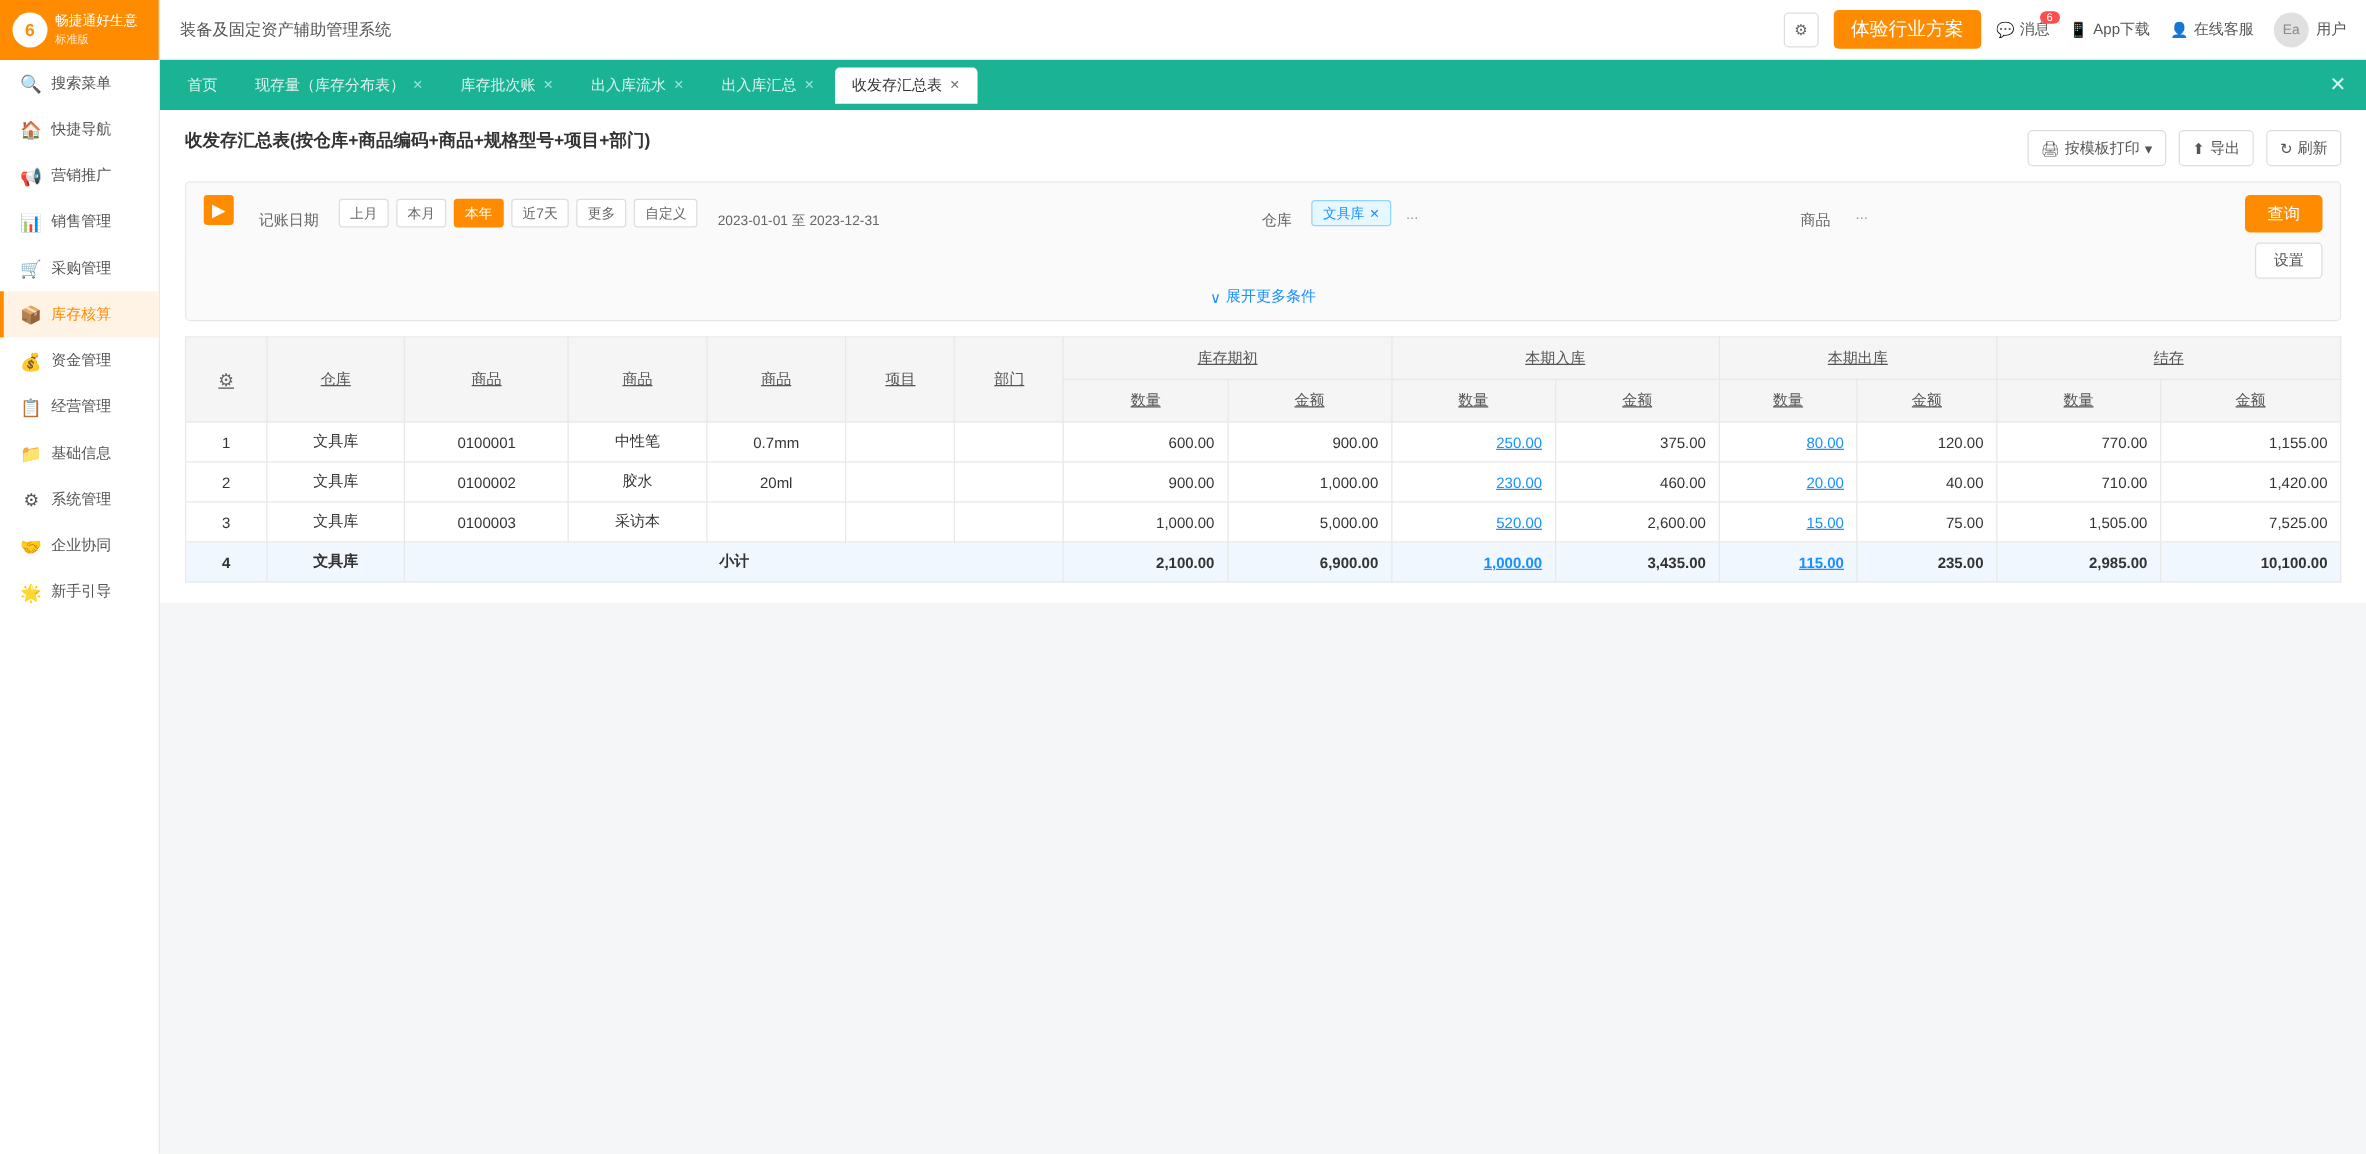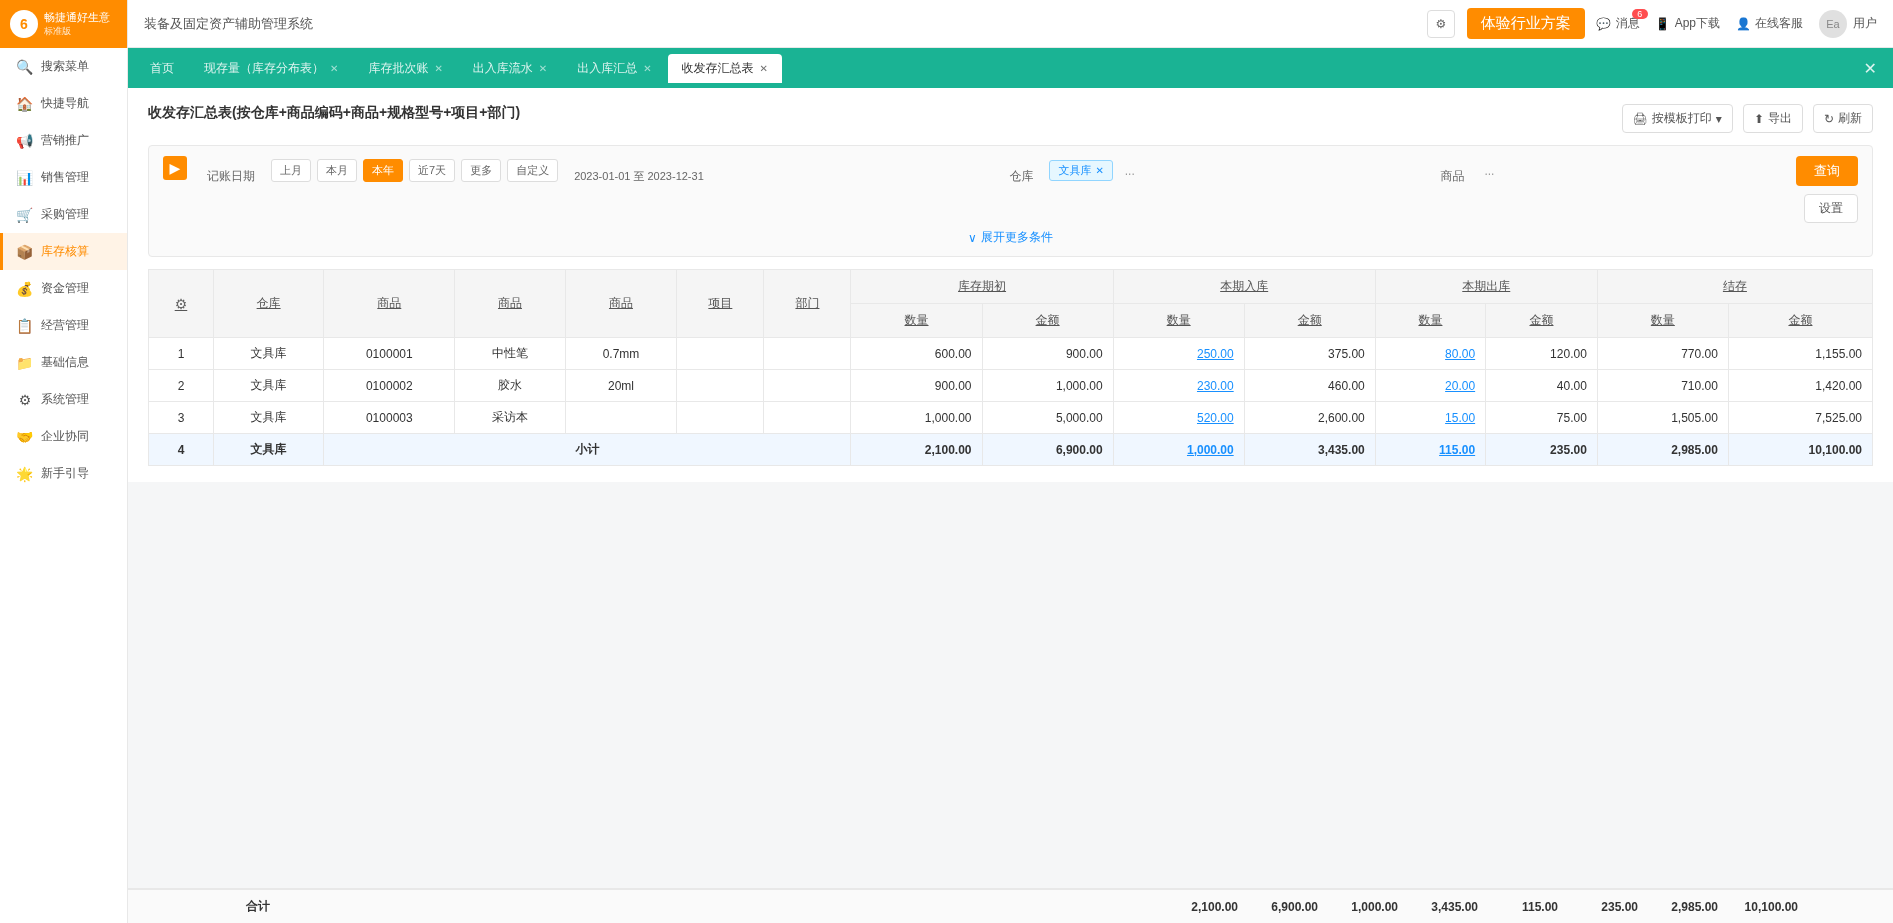--- a/index.html
+++ b/index.html
@@ -378,27 +378,13 @@
     <td class="num"><span class="underline">115.00</span></td>
     <td class="num">235.00</td>
     <td class="num">2,985.00</td>
     <td class="num">10,100.00</td>
   </tr>
           </tbody>
       </table>
     </div>
   </div>
 
-  <div class="footer-total">
-    <div class="total-label">合计</div>
-    <div style="width:800px;"></div>
-    <div class="total-nums">
-      <div class="total-cell">2,100.00</div>
-      <div class="total-cell">6,900.00</div>
-      <div class="total-cell">1,000.00</div>
-      <div class="total-cell">3,435.00</div>
-      <div class="total-cell">115.00</div>
-      <div class="total-cell">235.00</div>
-      <div class="total-cell">2,985.00</div>
-      <div class="total-cell">10,100.00</div>
-    </div>
-  </div>
 </div>
 
 </body></html>

